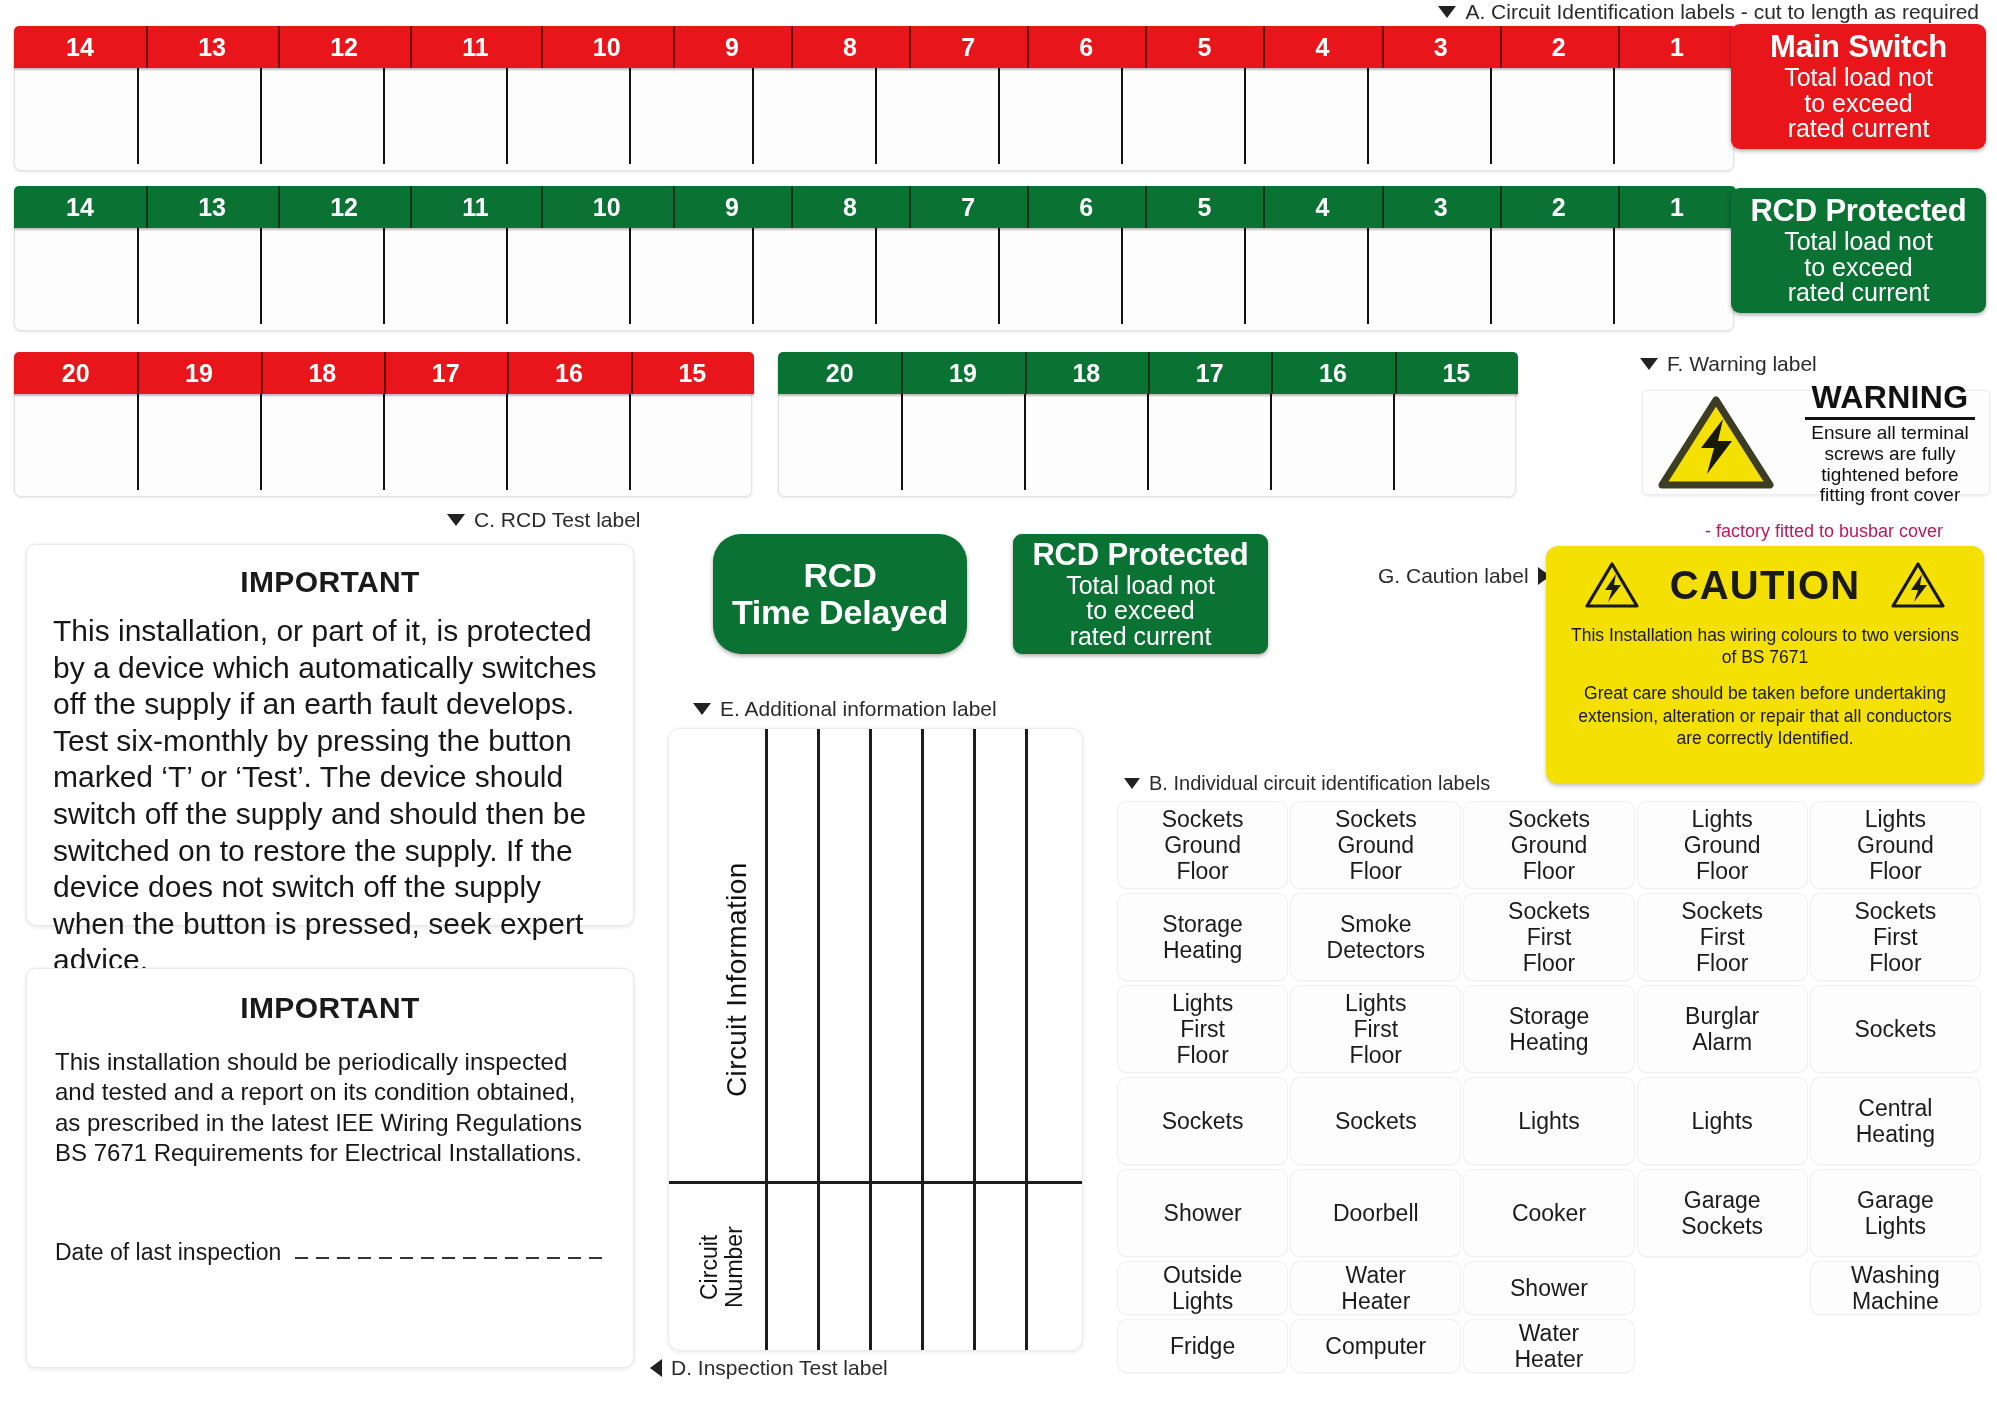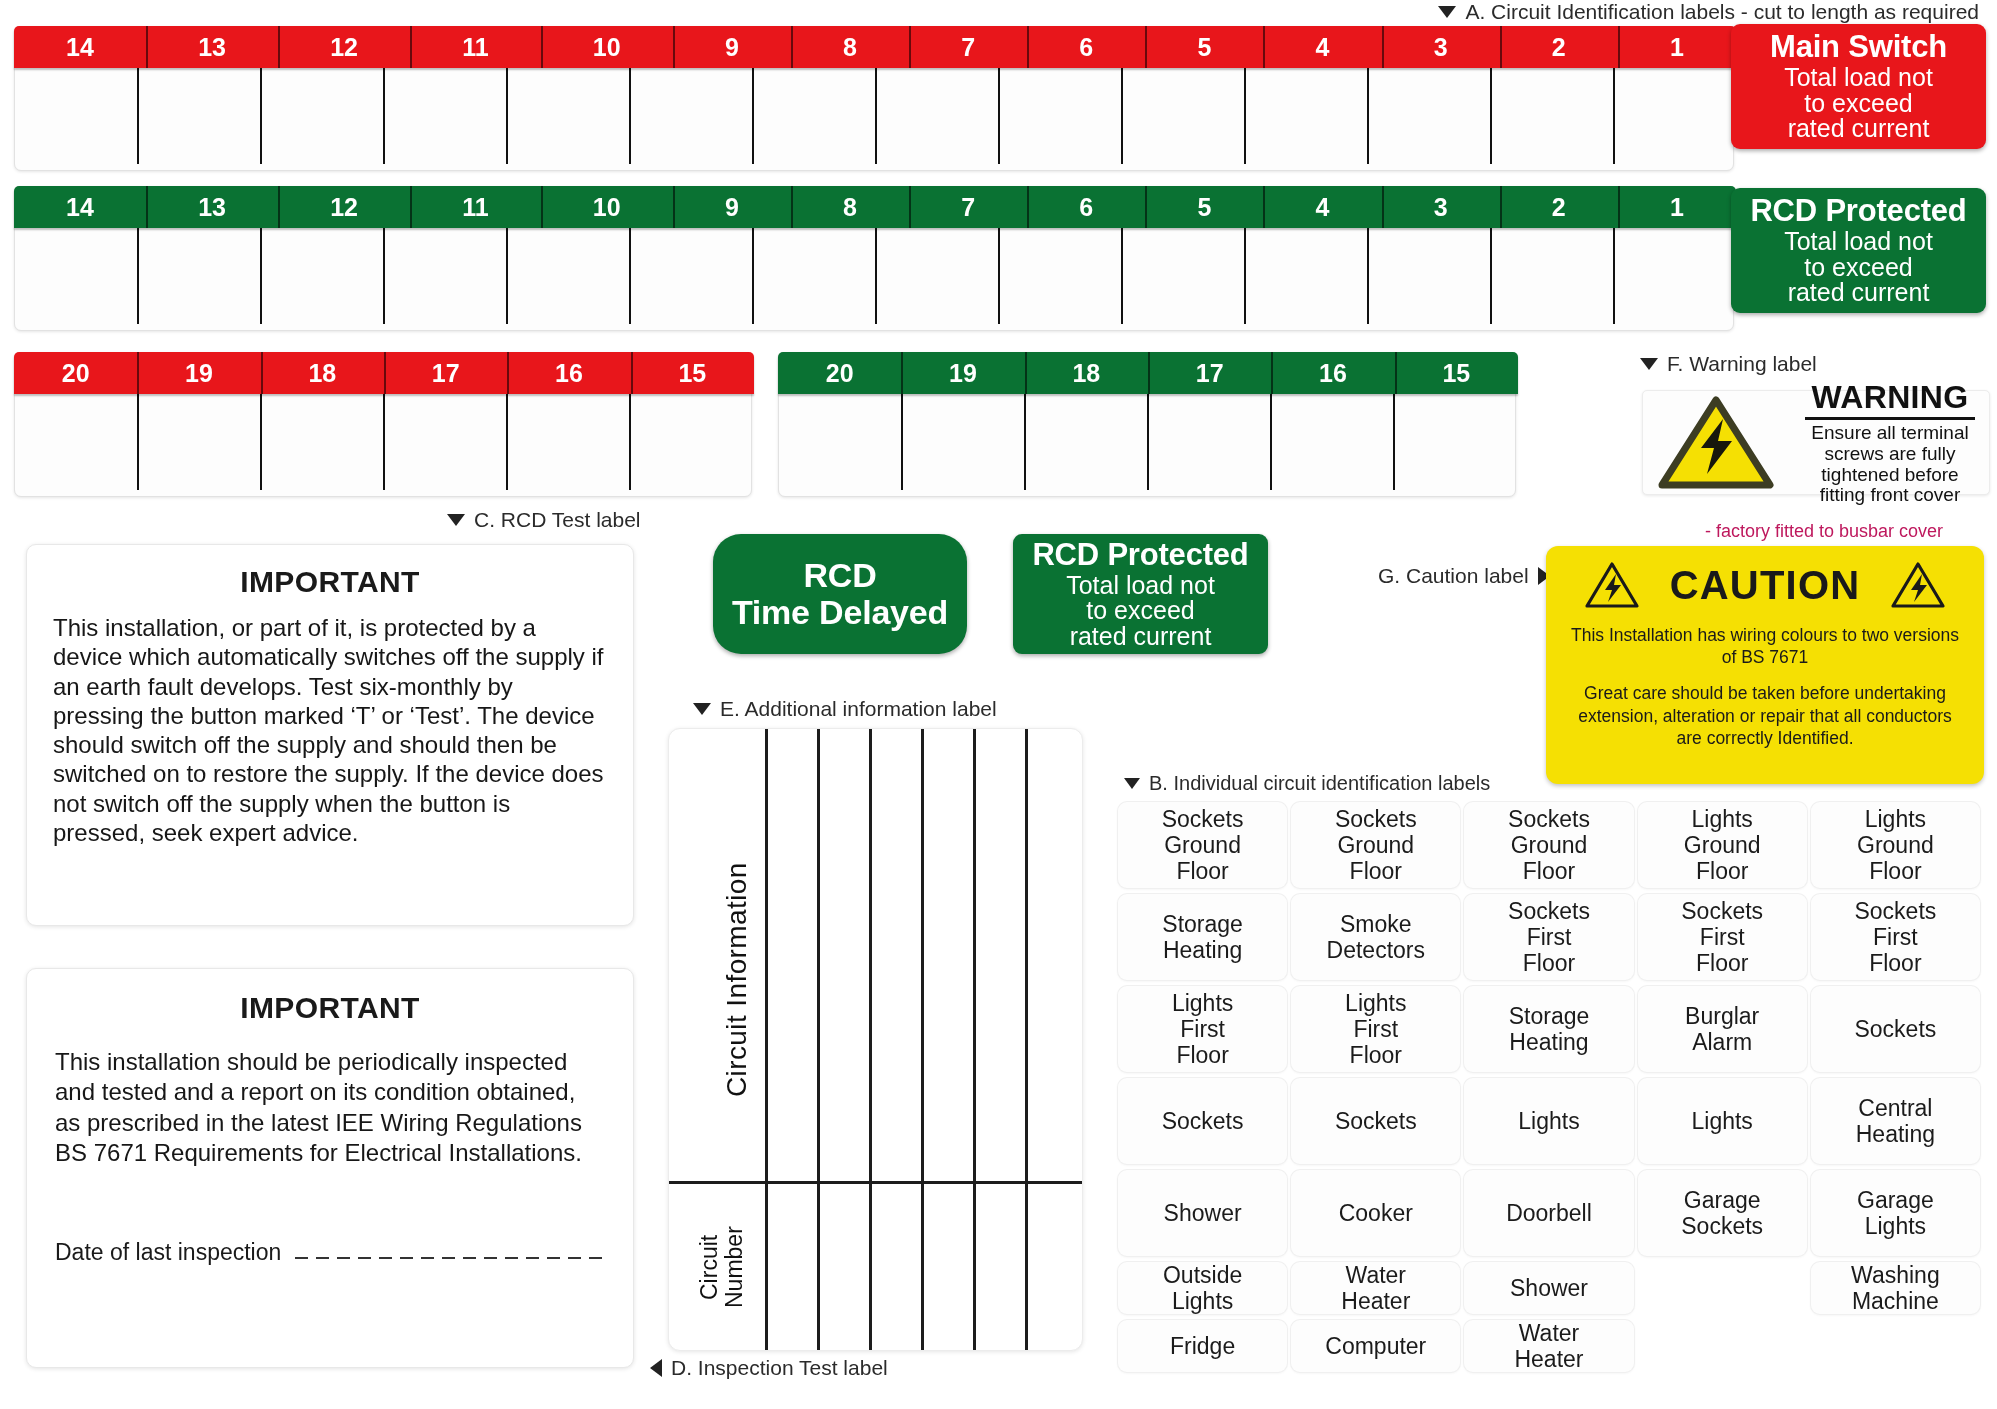--- a/index.html
+++ b/index.html
@@ -66,21 +66,21 @@
   .sign.green{background:#0a7233;}
   .sign .hd{font-weight:bold;font-size:31px;line-height:1.06;letter-spacing:-0.2px;margin-bottom:1px;}
   .sign .bd{font-size:25px;line-height:1.02;font-weight:500;}
 
   
   .wcard{
     position:absolute;background:#fff;border:1px solid #e8e8e8;border-radius:10px;
     box-shadow:0 1px 4px rgba(0,0,0,.11);box-sizing:border-box;
   }
   .imp-title{text-align:center;font-size:30px;font-weight:bold;letter-spacing:.4px;}
-  .imp-body{font-size:24px;line-height:1.22;color:#171717;}
+  .imp-body{font-size:30px;line-height:1.22;color:#171717;}
   .imp-body2{font-size:24px;line-height:1.27;color:#171717;}
   .dateline{display:flex;align-items:flex-end;font-size:23px;}
   .dots{
     flex:1;margin-left:14px;height:2px;
     background-image:linear-gradient(to right,#333 0 60%,transparent 60% 100%);
     background-size:21px 2px;background-repeat:repeat-x;margin-bottom:7px;
   }
 
   
   .warnbox{
@@ -379,22 +379,22 @@
     <div class="bcell filled">Lights<br>First<br>Floor</div>
     <div class="bcell filled">Storage<br>Heating</div>
     <div class="bcell filled">Burglar<br>Alarm</div>
     <div class="bcell filled">Sockets</div>
     <div class="bcell filled">Sockets</div>
     <div class="bcell filled">Sockets</div>
     <div class="bcell filled">Lights</div>
     <div class="bcell filled">Lights</div>
     <div class="bcell filled">Central<br>Heating</div>
     <div class="bcell filled">Shower</div>
+    <div class="bcell filled">Doorbell</div>
     <div class="bcell filled">Cooker</div>
-    <div class="bcell filled">Doorbell</div>
     <div class="bcell filled">Garage<br>Sockets</div>
     <div class="bcell filled">Garage<br>Lights</div>
     <div class="bcell filled">Outside<br>Lights</div>
     <div class="bcell filled">Water<br>Heater</div>
     <div class="bcell filled">Shower</div>
     <div class="bcell blank"></div>
     <div class="bcell filled">Washing<br>Machine</div>
     <div class="bcell filled">Fridge</div>
     <div class="bcell filled">Computer</div>
     <div class="bcell filled">Water<br>Heater</div>

